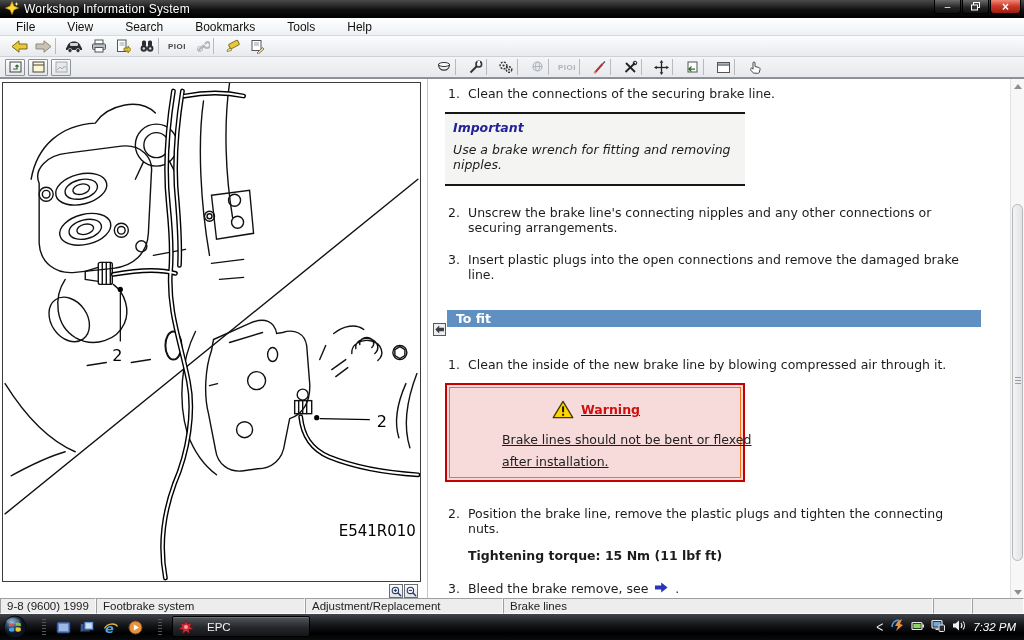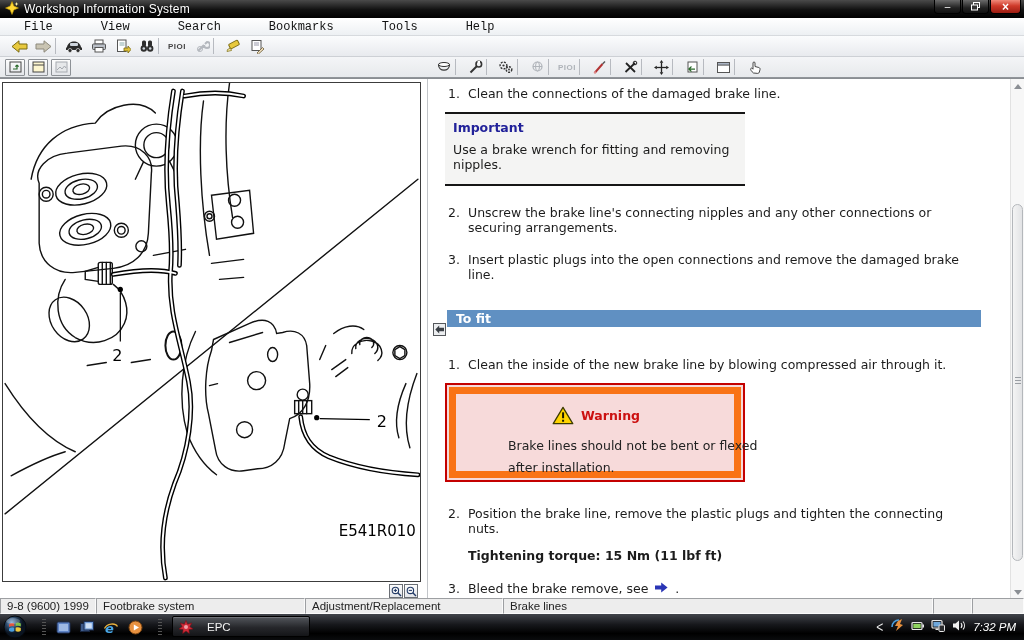--- a/index.html
+++ b/index.html
@@ -15,21 +15,21 @@
   .win-btns { position:absolute; right:3px; top:0; display:flex; gap:1px; }
   .win-btn { width:27px; height:14px; border:1px solid #000; border-top:none;
     border-radius:0 0 4px 4px; background:linear-gradient(#6a6a6a,#222 60%,#111);
     display:flex; align-items:center; justify-content:center; color:#fff; font-size:10px; line-height:1; }
   .win-btn.close { width:31px; background:linear-gradient(#f08a7a,#cf3a2a 45%,#9c1d12); font-size:12px; font-weight:bold; }
 
   
   .menubar { position:absolute; left:0; top:18px; width:1024px; height:18px;
     background:linear-gradient(#ffffff,#edf0f3); border-bottom:1px solid #d7dade;
     display:flex; align-items:center; font-size:12px; color:#111; }
-  .menu-item { padding:0 24px; height:100%; display:flex; align-items:center;font-family:Liberation Mono, monospace; }
+  .menu-item { padding:0 16px; height:100%; display:flex; align-items:center; }
 
   
   .toolbar { position:absolute; left:0; top:36px; width:1024px; height:21px;
     background:linear-gradient(#fbfcfd,#e8eaee); border-bottom:1px solid #cdd0d5;
     display:flex; align-items:center; padding-left:4px; }
   .tb-btn { width:24px; height:19px; display:flex; align-items:center; justify-content:flex-end; border-radius:2px; }
   .tb-sep { width:1px; height:16px; background:#b7bac0; margin:0 3px; }
   .pioi { font-size:8px; font-weight:bold; color:#444; letter-spacing:.5px; }
   .pioi.dis { color:#aeb2b8; }
 
@@ -52,30 +52,30 @@
     background:linear-gradient(#fefefe,#e3e5e9); display:flex; align-items:center; justify-content:center; }
 
   
   .doc-panel { position:absolute; left:432px; top:0; width:577px; height:520px;
     font-family:"DejaVu Sans", sans-serif; font-size:12.5px; color:#1c1c1c; }
   .step { position:absolute; display:flex; line-height:15px; }
   .step .num { width:20px; flex:none; }
   .step .txt { width:505px; }
   .imp-box { position:absolute; left:13px; top:33px; width:300px;
     border-top:2px solid #161616; border-bottom:2px solid #161616;
-    background:#f4f4f3; padding:6px 8px 12px 8px; line-height:15px; }
+    background:#f4f4f3; padding:6px 8px 12px 8px; line-height:15px;font-style:italic; }
   .imp-title { color:#22229a; font-weight:bold; margin-bottom:7px; }
   .imp-body { width:282px; }
   .tofit-bar { position:absolute; left:15px; top:231px; width:534px; height:17px;
     background:#6090c2; color:#fff; font-weight:bold; font-size:12.5px; line-height:17px; padding-left:9px; }
   .jump-back { position:absolute; left:1px; top:244px; width:13px; height:13px;
     border:1px solid #55585c; background:#eceef0; display:flex; align-items:center; justify-content:center; }
   .warn-box { position:absolute; left:13px; top:304px; width:300px; height:99px;
     border:2px solid #c40000; background:#f7dada; padding:2px; }
-  .warn-inner { border:7px solid #f97316; height:100%; padding:8px 10px 0 12px; }
+  .warn-inner { border:1px solid #f97316; height:100%; padding:8px 10px 0 12px;text-decoration:underline; }
   .warn-title { display:flex; align-items:center; justify-content:center; gap:7px;
     color:#cc1111; font-weight:bold; margin:4px 0 10px 0; }
   .warn-body { width:252px; line-height:22px; color:#222;margin-left:40px; }
   .torque { position:absolute; left:36px; top:469px; font-weight:bold; }
   .link-arrow { display:inline-block; margin:0 3px; }
 
   
   .scrollbar { position:absolute; right:0; top:0; width:14px; height:520px;
     background:#f7f7f7; border-left:1px solid #e2e2e2; }
   .sb-arrow { position:absolute; left:0; width:14px; height:14px; display:flex; align-items:center; justify-content:center; }
@@ -431,21 +431,21 @@
           <circle cx="4.4" cy="4.4" r="3.2" fill="none" stroke="#223a66" stroke-width="1.1"></circle>
           <line x1="6.8" y1="6.8" x2="10" y2="10" stroke="#223a66" stroke-width="1.4"></line>
           <line x1="2.8" y1="4.4" x2="6" y2="4.4" stroke="#223a66"></line>
         </svg>
     </div>
 
     <div class="doc-panel">
 
       <div class="step" style="left:16px; top:7px;">
         <span class="num">1.</span>
-        <span class="txt">Clean the connections of the damaged brake line.</span>
+        <span class="txt">Clean the connections of the securing brake line.</span>
       </div>
 
       <div class="imp-box">
         <div class="imp-title">Important</div>
         <div class="imp-body">Use a brake wrench for fitting and removing nipples.</div>
       </div>
 
       <div class="step" style="left:16px; top:126px;">
         <span class="num">2.</span>
         <span class="txt">Unscrew the brake line's connecting nipples and any other connections or securing arrangements.</span>

